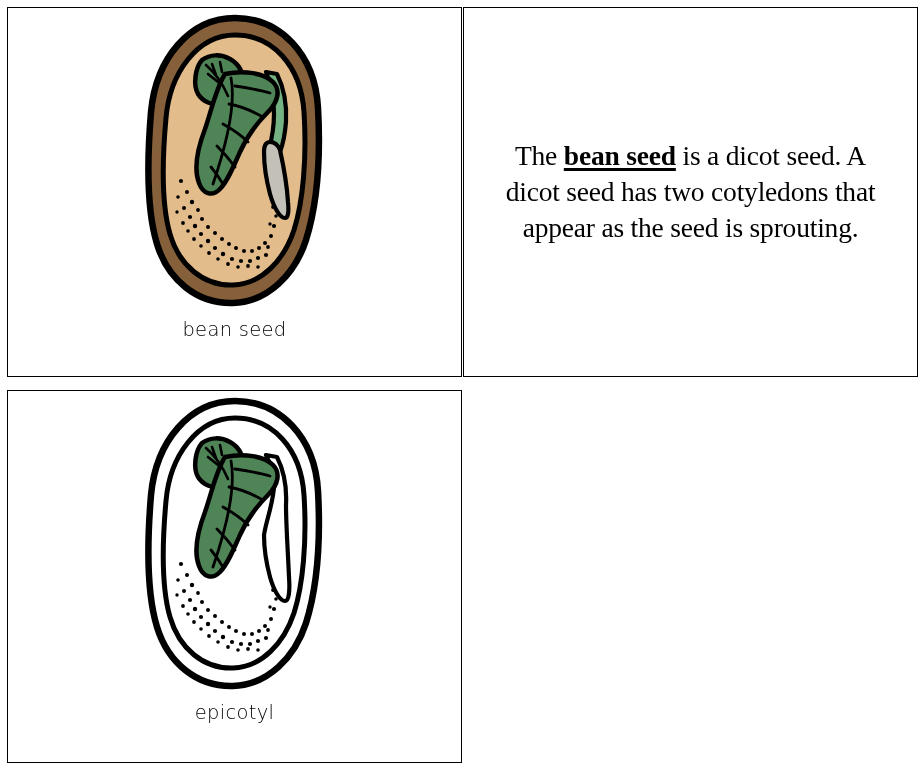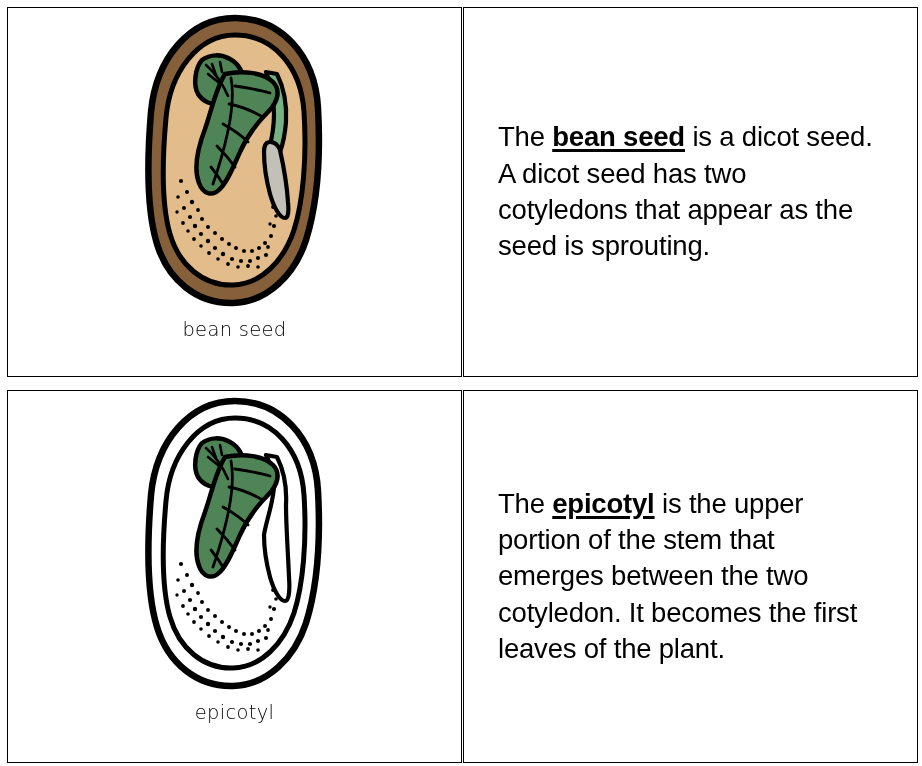--- a/index.html
+++ b/index.html
@@ -64,24 +64,25 @@
   }
 
   
   .text-card {
     display: flex;
     align-items: center;
     justify-content: center;
     padding: 18px 34px;
   }
   .definition {
-    font-family: Liberation Sans, sans-serif;
+    font-family: Liberation Serif, serif;
     font-weight: 300;
     font-size: 27.5px;
     line-height: 1.32;
+    text-align: center;
     color: #000000;
     letter-spacing: -0.2px;
   }
   .definition .term {
     font-weight: 700;
     text-decoration: underline;
     text-underline-offset: 3px;
     text-decoration-thickness: 2.5px;
   }
 </style>
@@ -307,19 +308,14 @@
           <circle cx="134" cy="214" r="2.1"></circle>
             <circle cx="136" cy="204" r="1.8"></circle>
           <circle cx="130" cy="212" r="1.7"></circle>
             <circle cx="133" cy="195" r="1.9"></circle>
         </g>
       </svg>
     </div>
     <div class="pic-label">epicotyl</div>
   </div>
 
-  <div class="card text-card">
-    <div class="definition">
-      <span>The </span><span class="term">epicotyl</span><span> is the upper portion of the stem that emerges between the two cotyledon. It becomes the first leaves of the plant.</span>
-    </div>
-  </div>
 
 </div>
 
 </body></html>

